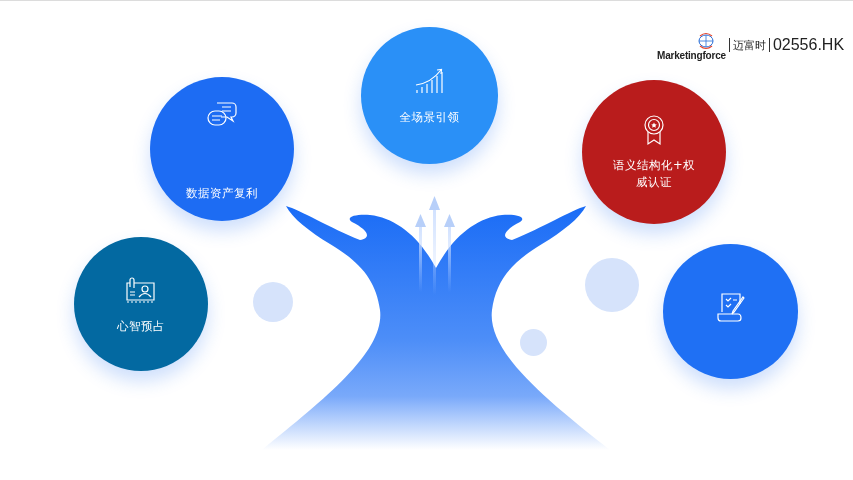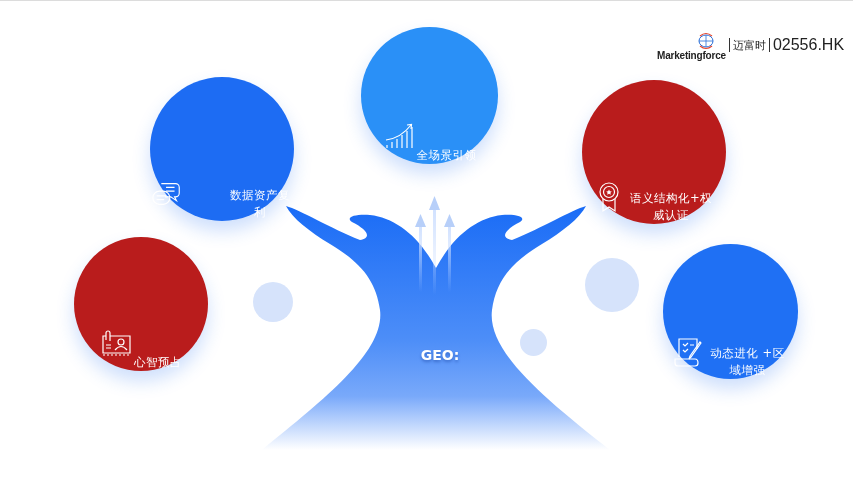--- a/index.html
+++ b/index.html
@@ -14,31 +14,31 @@
       display: flex; align-items: center; color: #222;
     }
     .logo .brand { font-family: "Liberation Sans", sans-serif; font-size: 10px; font-weight: bold; letter-spacing: -0.2px; position: relative; margin-top: 20px; }
     .logo .globe { position: absolute; left: 42px; top: -6px; }
     .logo .sep { width: 1px; height: 14px; background: #333; margin: 0 3px; }
     .logo .cn { font-size: 11px; }
     .logo .code { font-family: "Liberation Sans", sans-serif; font-size: 16px; }
 
     .circle {
       position: absolute; border-radius: 50%;
-      display: flex; align-items: flex-end; justify-content: center;
+      display: flex; flex-direction: column; align-items: center; justify-content: center;
       color: #fff; text-align: center;
       box-shadow: 0 10px 18px rgba(30,110,240,0.22);
     }
     .circle .icon { width: 34px; height: 34px; margin-bottom: 10px; }
     .circle .label { font-size: 11.5px; line-height: 17px; letter-spacing: 0.5px; }
 
     .c-top   { left: 361px; top: 27px;  width: 137px; height: 137px; background: #2a90f7; }
     .c-ul    { left: 150px; top: 77px;  width: 144px; height: 144px; background: #1d6cf3; gap: 44px; }
     .c-ur    { left: 582px; top: 80px;  width: 144px; height: 144px; background: #b91c1c; }
-    .c-ll    { left: 74px;  top: 237px; width: 134px; height: 134px; background: #b91c1c; }
+    .c-ll    { left: 74px;  top: 237px; width: 134px; height: 134px; background: #0369a1; }
     .c-lr    { left: 663px; top: 244px; width: 135px; height: 135px; background: #1f70f4; }
 
     .dot { position: absolute; border-radius: 50%; background: #d6e3fb; }
 
     .tree { position: absolute; left: 0; top: 0; }
     .geo-title {
       position: absolute; left: 380px; top: 344px; width: 120px; text-align: center;
       color: #fff; font-weight: bold; font-size: 14px; line-height: 22px;
       text-shadow: 0 2px 3px rgba(20,60,150,0.45);
     }
@@ -100,21 +100,20 @@
     <rect x="448" y="222" width="3" height="70" fill="url(#arrowGrad)"></rect>
     <polygon points="449.5,214 444,227 455,227" fill="#b7cff9"></polygon>
   </g>
 </svg>
 
 <div class="dot" style="left:253px;top:282px;width:40px;height:40px;"></div>
 <div class="dot" style="left:585px;top:258px;width:54px;height:54px;"></div>
 <div class="dot" style="left:520px;top:329px;width:27px;height:27px;"></div>
 
 <div class="geo-title">
-  <div>GEO:</div>
 </div>
 
 <div class="circle c-top">
   <svg class="icon" viewBox="0 0 34 34" fill="none" stroke="#fff" stroke-width="1.2">
     <path d="M4 28 V25 M9 28 V22 M14 28 V19 M19 28 V15 M24 28 V11 M29 28 V7"></path>
     <path d="M3 20 Q18 18 28 5"></path>
     <path d="M24 5 L28.5 4.5 L28 9"></path>
   </svg>
   <div class="label">全场景引领</div>
 </div>
@@ -152,14 +151,13 @@
 </div>
 
 <div class="circle c-lr">
   <svg class="icon" viewBox="0 0 34 34" fill="none" stroke="#fff" stroke-width="1.2">
     <path d="M8 22 V4 H26 V14"></path>
     <path d="M12 9 L14 11 L17 8 M19 10 H23"></path>
     <path d="M12 15 L14 17 L17 14"></path>
     <path d="M30 8 L20 22 L18 24 L19 21 L29 7 Z"></path>
     <path d="M4 24 H24 Q27 24 27 28 Q27 31 24 31 H7 Q4 31 4 28 Z"></path>
   </svg>
-  <div class="label" style="width:86px;">动态进化 +区域增强</div>
 </div>
 
 </body></html>

